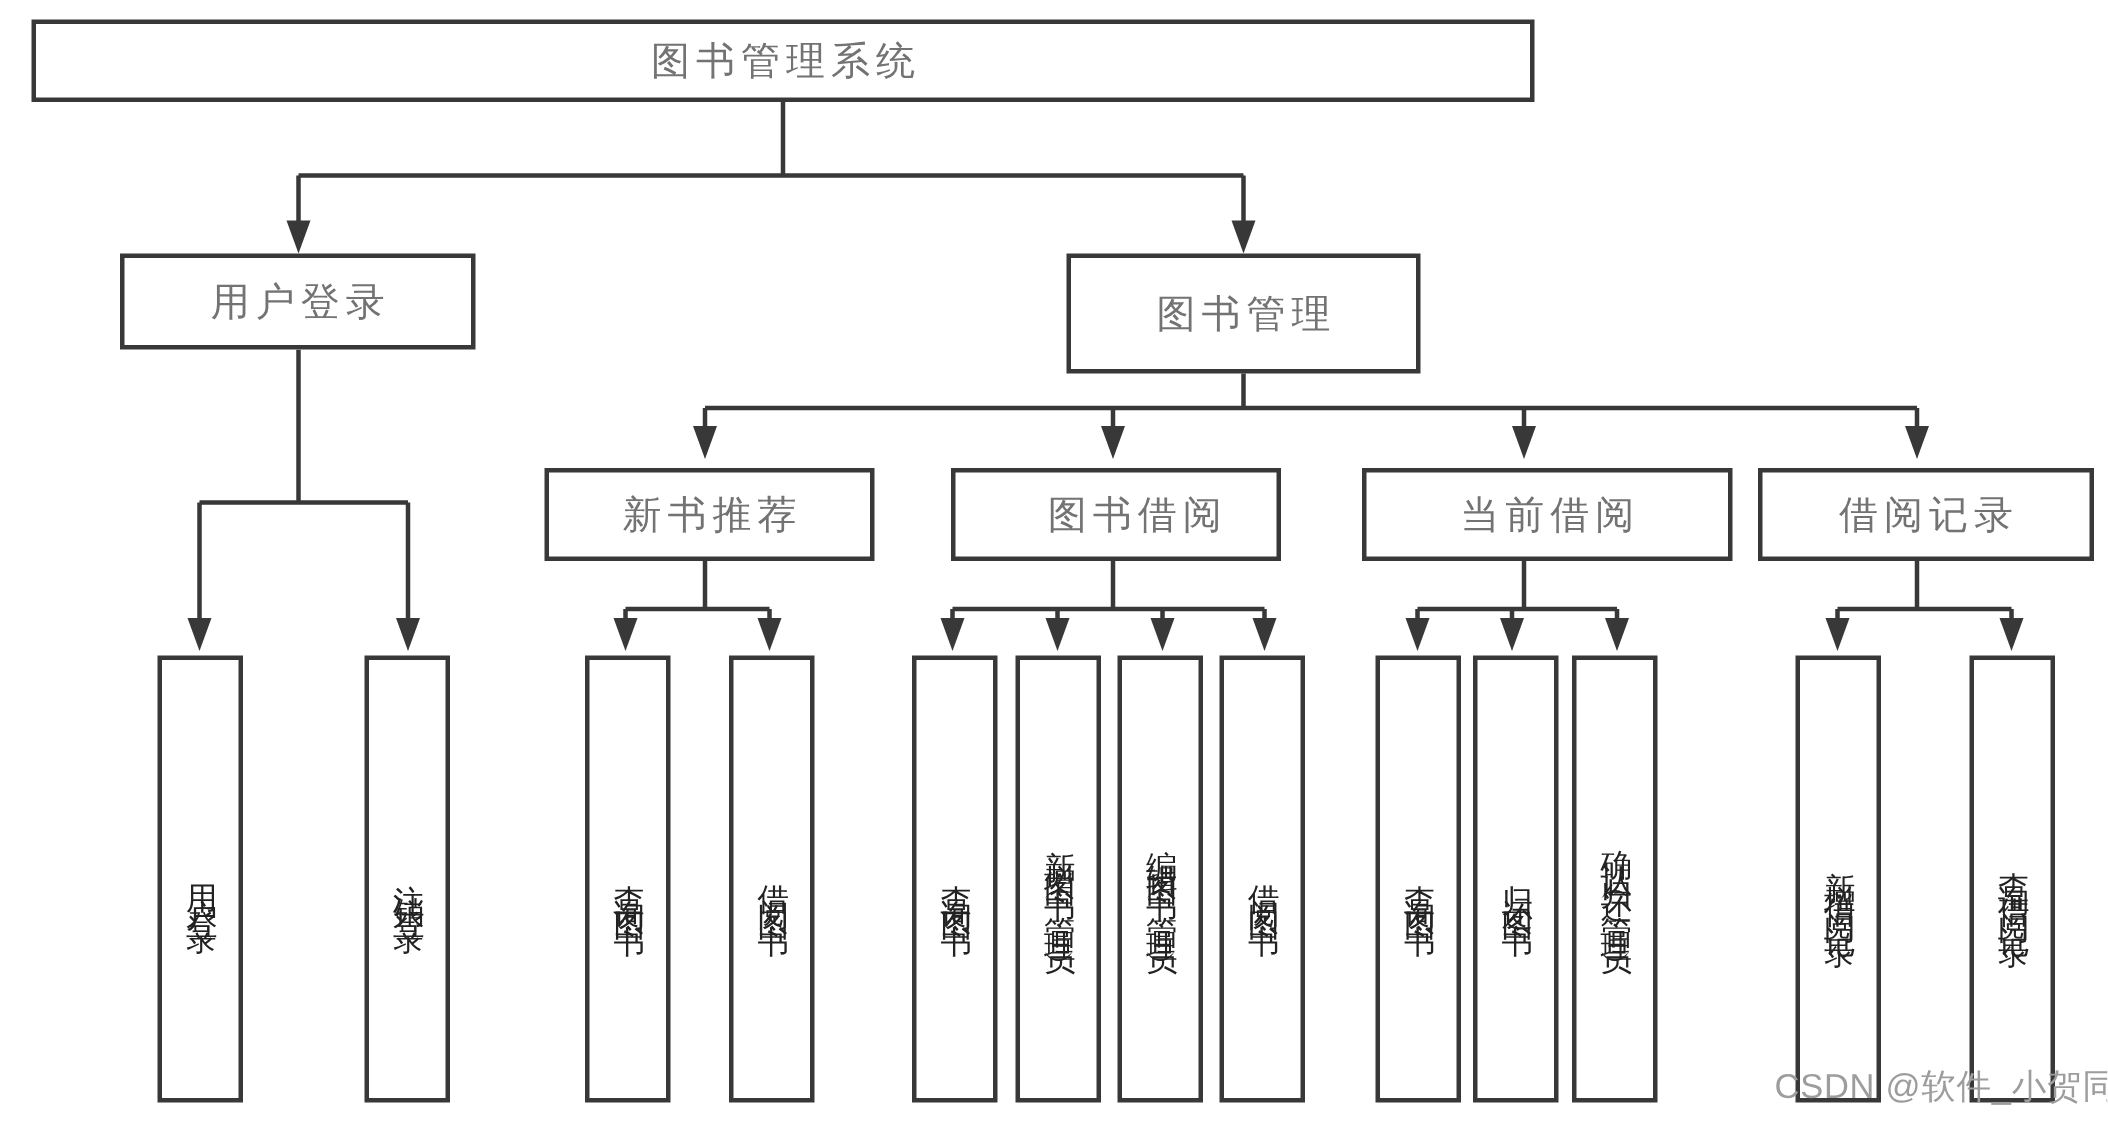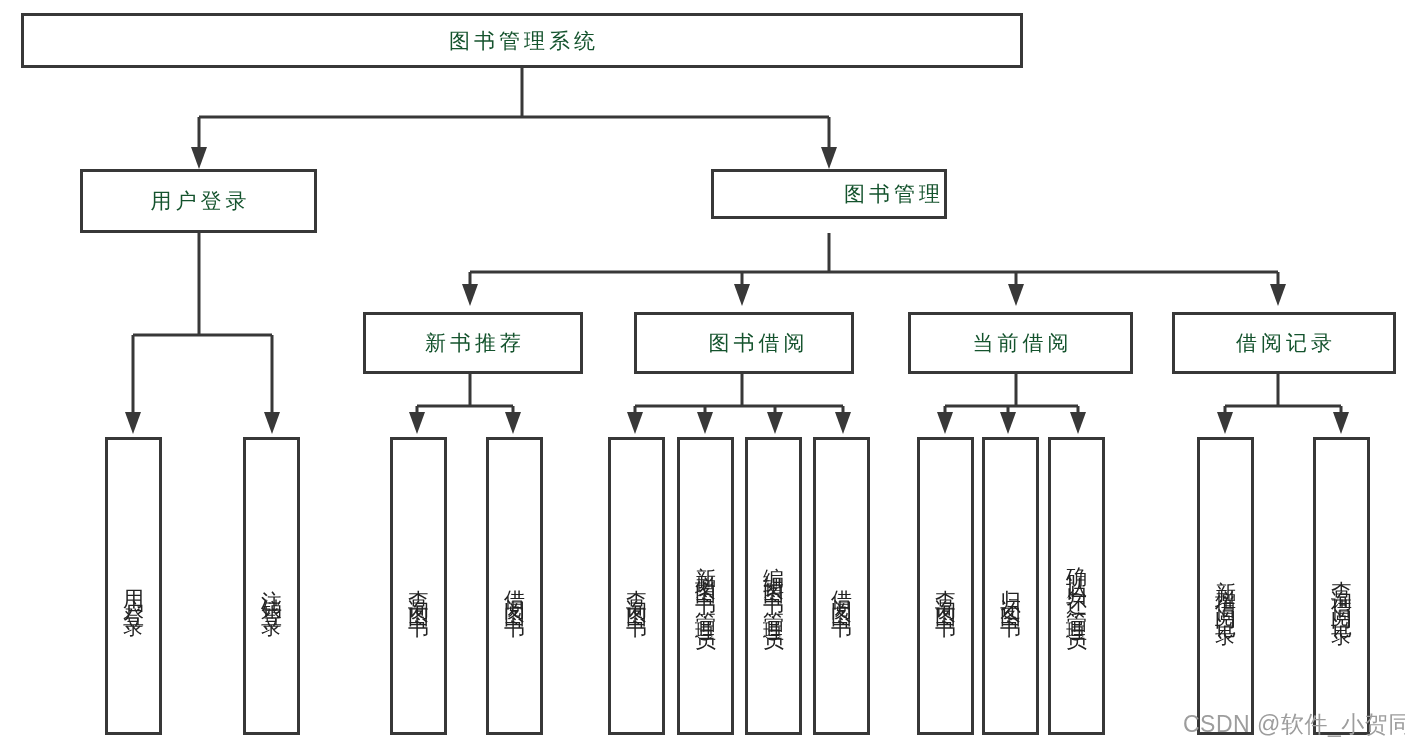--- a/index.html
+++ b/index.html
@@ -31,25 +31,25 @@
     position: absolute;
     box-sizing: border-box;
     background: #ffffff;
     border: 3px solid #383838;
     display: flex;
     align-items: center;
     justify-content: center;
     z-index: 2;
   }
   .node.hbox span {
-    font-size: 21px;
+    font-size: 26px;
     letter-spacing: 4px;
     padding-left: 4px;
     white-space: nowrap;
-    color: #14532d;
+    color: #737373;
   }
   .node.vbox span {
     writing-mode: vertical-rl;
     text-orientation: mixed;
     font-size: 21px;
     line-height: 1.15;
     letter-spacing: 9px;
     padding-top: 9px;
     white-space: nowrap;
     color: #222222;
@@ -113,31 +113,31 @@
     </g>
   </svg>
 
   <div class="node hbox" style="left:21px; top:13px; width:1002px; height:55px;">
     <span>图书管理系统</span>
   </div>
 
   <div class="node hbox" style="left:80px; top:169px; width:237px; height:64px;">
     <span>用户登录</span>
   </div>
-  <div class="node hbox" style="left:711px; top:169px; width:236px; height:50px;justify-content:flex-end;">
+  <div class="node hbox" style="left:711px; top:169px; width:236px; height:80px;">
     <span>图书管理</span>
   </div>
 
   <div class="node hbox" style="left:363px; top:312px; width:220px; height:62px;">
     <span>新书推荐</span>
   </div>
   <div class="node hbox" style="left:634px; top:312px; width:220px; height:62px;padding-left:25px;">
     <span>图书借阅</span>
   </div>
-  <div class="node hbox" style="left:908px; top:312px; width:225px; height:62px;">
+  <div class="node hbox" style="left:908px; top:312px; width:247px; height:62px;">
     <span>当前借阅</span>
   </div>
   <div class="node hbox" style="left:1172px; top:312px; width:224px; height:62px;">
     <span>借阅记录</span>
   </div>
 
   <div class="node vbox" style="left:105px; top:437px; width:57px; height:298px;">
     <span>用户登录</span>
   </div>
   <div class="node vbox" style="left:243px; top:437px; width:57px; height:298px;">

